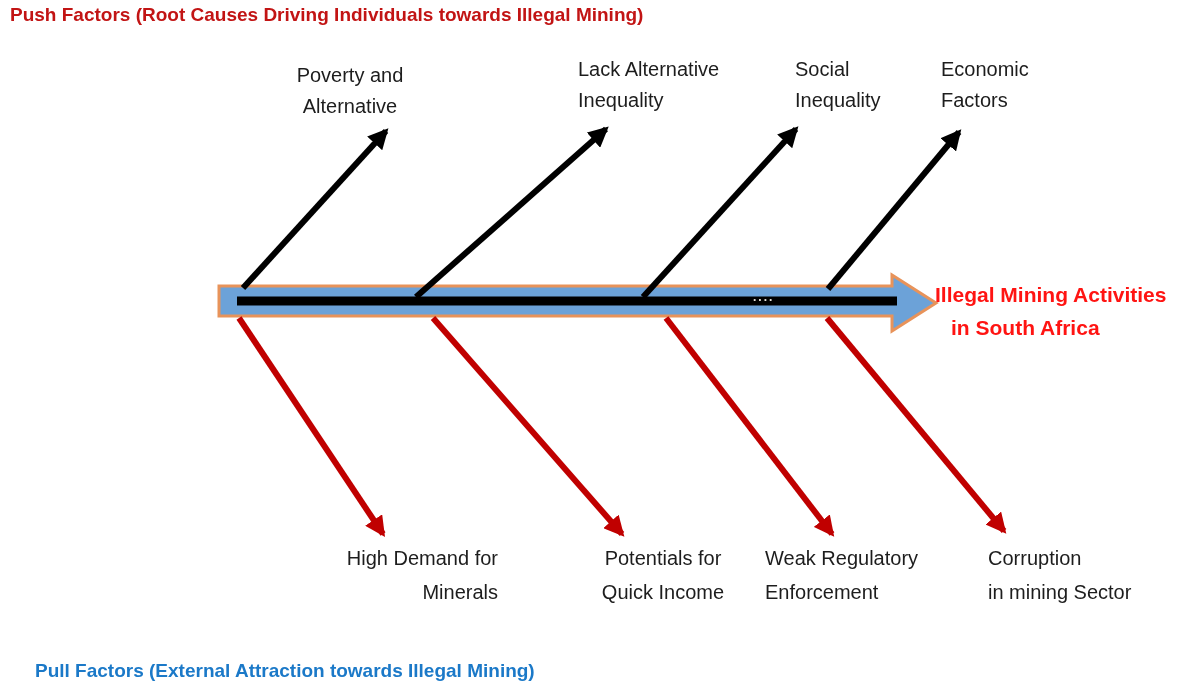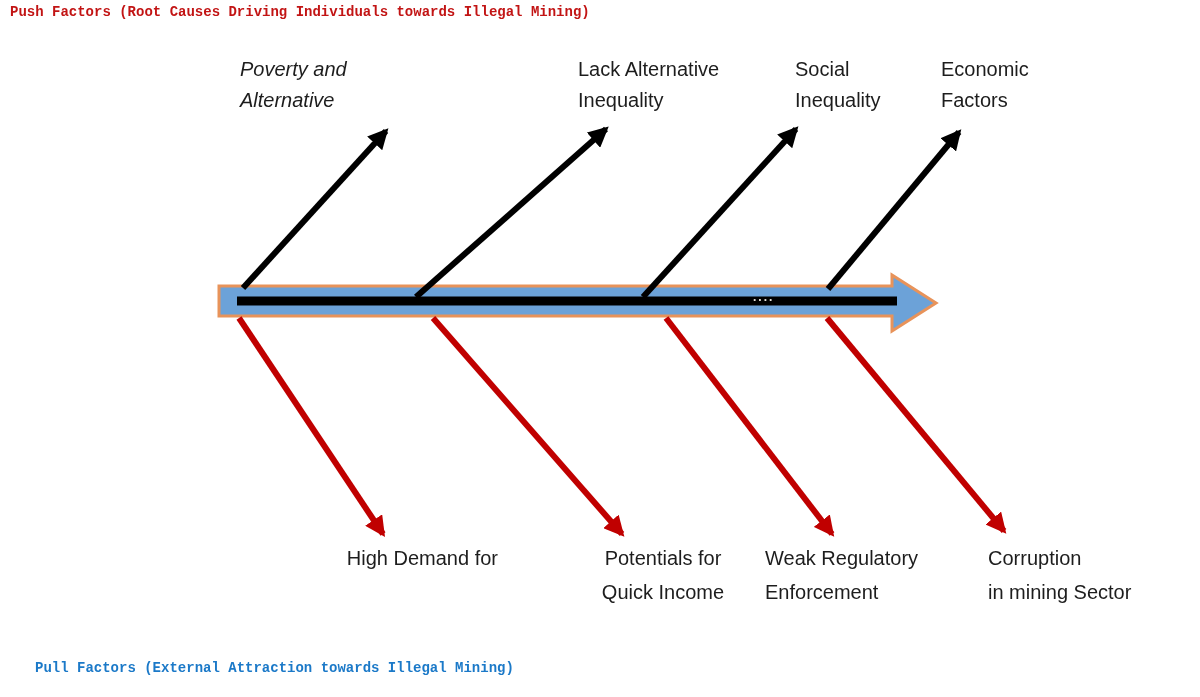--- a/index.html
+++ b/index.html
@@ -7,36 +7,35 @@
     position:relative;
     width:1200px;height:697px;
     background:#ffffff;
     overflow:hidden;
     font-family:"Liberation Sans", sans-serif;
   }
   #shapes{position:absolute;left:0;top:0;}
   .title{
     position:absolute;
     font-weight:bold;
-    font-size:14px;
+    font-size:19px;
     white-space:nowrap;
-    font-family:Liberation Mono, monospace;
   }
   .push-title{left:10px;top:4px;color:#C21414;}
   .pull-title{left:35px;top:660px;color:#1B79C8;text-align:right;}
   .label{
     position:absolute;
     font-size:20px;
     color:#1d1d1d;
     white-space:nowrap;
   }
   .label .ln{display:block;}
   .top-label{line-height:31px;}
   .bottom-label{line-height:34px;}
-  .pf1{left:240px;top:54px;width:220px;font-style:italic;}
+  .pf1{left:240px;top:60px;width:220px;text-align:center;}
   .pf2{left:578px;top:54px;}
   .pf3{left:795px;top:54px;}
   .pf4{left:941px;top:54px;}
   .bf1{left:278px;top:541px;width:220px;text-align:right;}
   .bf2{left:563px;top:541px;width:200px;text-align:center;}
   .bf3{left:765px;top:541px;width:215px;}
   .bf4{left:988px;top:541px;}
   .spine-label{
     position:absolute;
     left:935px;top:278px;
@@ -102,30 +101,35 @@
     <span class="ln">Social</span>
     <span class="ln">Inequality</span>
   </div>
   <div class="label top-label pf4">
     <span class="ln">Economic</span>
     <span class="ln">Factors</span>
   </div>
 
   <div class="label bottom-label bf1">
     <span class="ln">High Demand for</span>
+    <span class="ln">Minerals</span>
   </div>
   <div class="label bottom-label bf2">
     <span class="ln">Potentials for</span>
     <span class="ln">Quick Income</span>
   </div>
   <div class="label bottom-label bf3">
     <span class="ln">Weak Regulatory</span>
     <span class="ln">Enforcement</span>
   </div>
   <div class="label bottom-label bf4">
     <span class="ln">Corruption</span>
     <span class="ln">in mining Sector</span>
   </div>
 
+  <div class="spine-label">
+    <span class="ln1">Illegal Mining Activities</span>
+    <span class="ln2">in South Africa</span>
+  </div>
 
   <div class="spine-dots">....</div>
 
 </div>
 
 </body></html>

